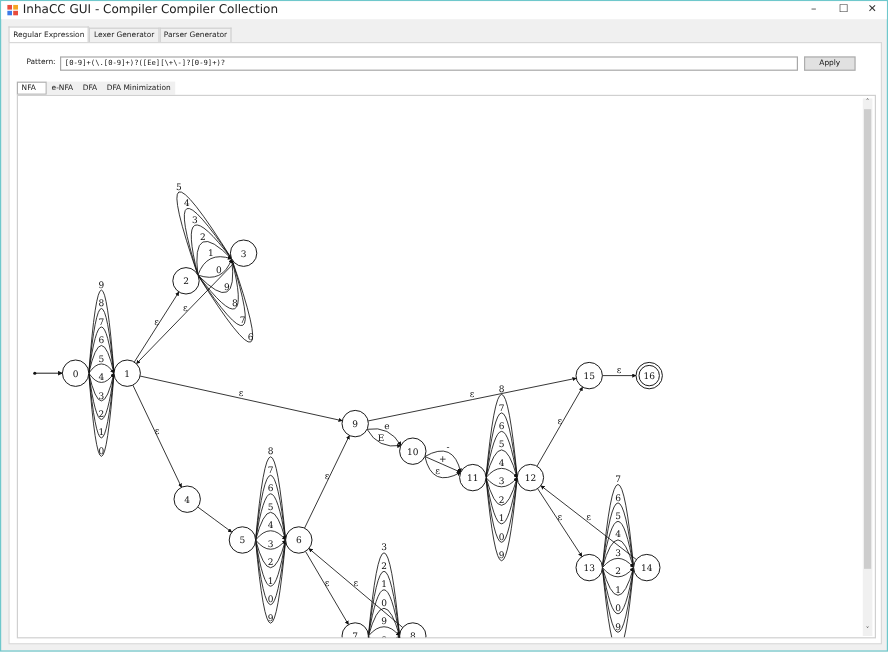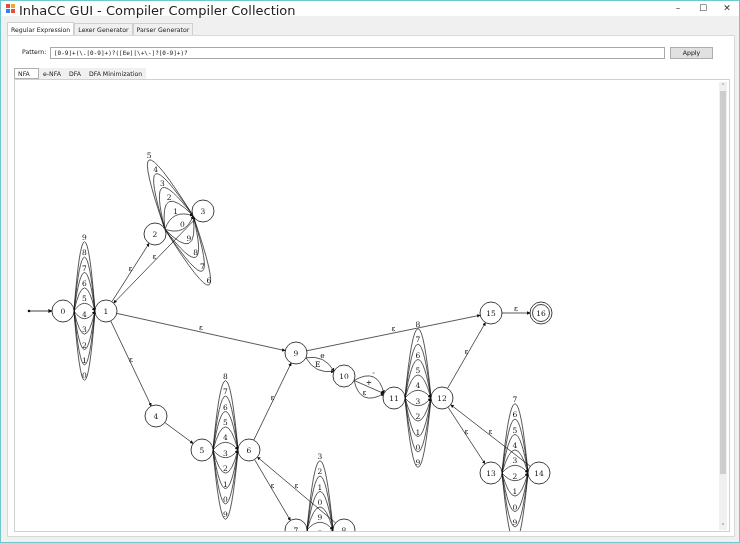--- a/index.html
+++ b/index.html
@@ -1,20 +1,20 @@
 <!DOCTYPE html>
 <html><head>
 <meta charset="utf-8">
 <style>
   * { box-sizing: border-box; margin: 0; padding: 0; }
   html, body { width: 740px; height: 543px; overflow: hidden; background: #f0f0f0; font-family: "DejaVu Sans", sans-serif; font-size: 7px; color: #000; }
   .window { position: absolute; left: 0; top: 0; width: 740px; height: 543px; background: #f0f0f0; border: 1px solid #6fc8cc; }
   .titlebar { position: absolute; left: 0; top: 0; width: 738px; height: 15px; background: #fff; }
   .titlebar .app-icon { position: absolute; left: 5px; top: 3px; width: 9px; height: 9px; }
-  .titlebar .title { position: absolute; left: 18px; top: 2px; font-size: 13px; color: #222; white-space: nowrap; }
+  .titlebar .title { position: absolute; left: 18px; top: 2px; font-size: 10px; color: #222; white-space: nowrap; }
   .titlebar .ctrl { position: absolute; top: 0; width: 24px; height: 15px; text-align: center; line-height: 15px; font-size: 9px; color: #333; cursor: pointer; }
   .tabs-top { position: absolute; left: 6px; top: 22px; height: 12px; display: flex; }
   .tab { height: 12px; padding: 0 3px; border: 1px solid #d0d0d0; border-bottom: none; background: #f0f0f0; font-size: 6.2px; line-height: 11px; color: #222; cursor: pointer; white-space: nowrap; }
   .tab.active { background: #fff; height: 13px; margin-top: -1px; line-height: 13px; }
   .panel { position: absolute; left: 6px; top: 34px; width: 728px; height: 502px; background: #fff; border: 1px solid #d8d8d8; }
   .pattern-label { position: absolute; left: 14px; top: 12px; font-size: 6.2px; color: #222; }
   .pattern-input { position: absolute; left: 42px; top: 11px; width: 615px; height: 12px; border: 1px solid #a8a8a8; font-family: "DejaVu Sans Mono", monospace; font-size: 6px; line-height: 10px; padding-left: 3px; background: #fff; color: #111; }
   .apply-btn { position: absolute; left: 662px; top: 11px; width: 43px; height: 12px; border: 1px solid #adadad; background: #e1e1e1; font-size: 6.2px; line-height: 10px; text-align: center; color: #111; cursor: pointer; }
   .tabs-inner { position: absolute; left: 6px; top: 32px; height: 11px; display: flex; }
   .itab { height: 11px; padding: 0 3px; font-size: 6.2px; line-height: 10px; color: #222; cursor: pointer; white-space: nowrap; border: 1px solid transparent; background: #f0f0f0; }

